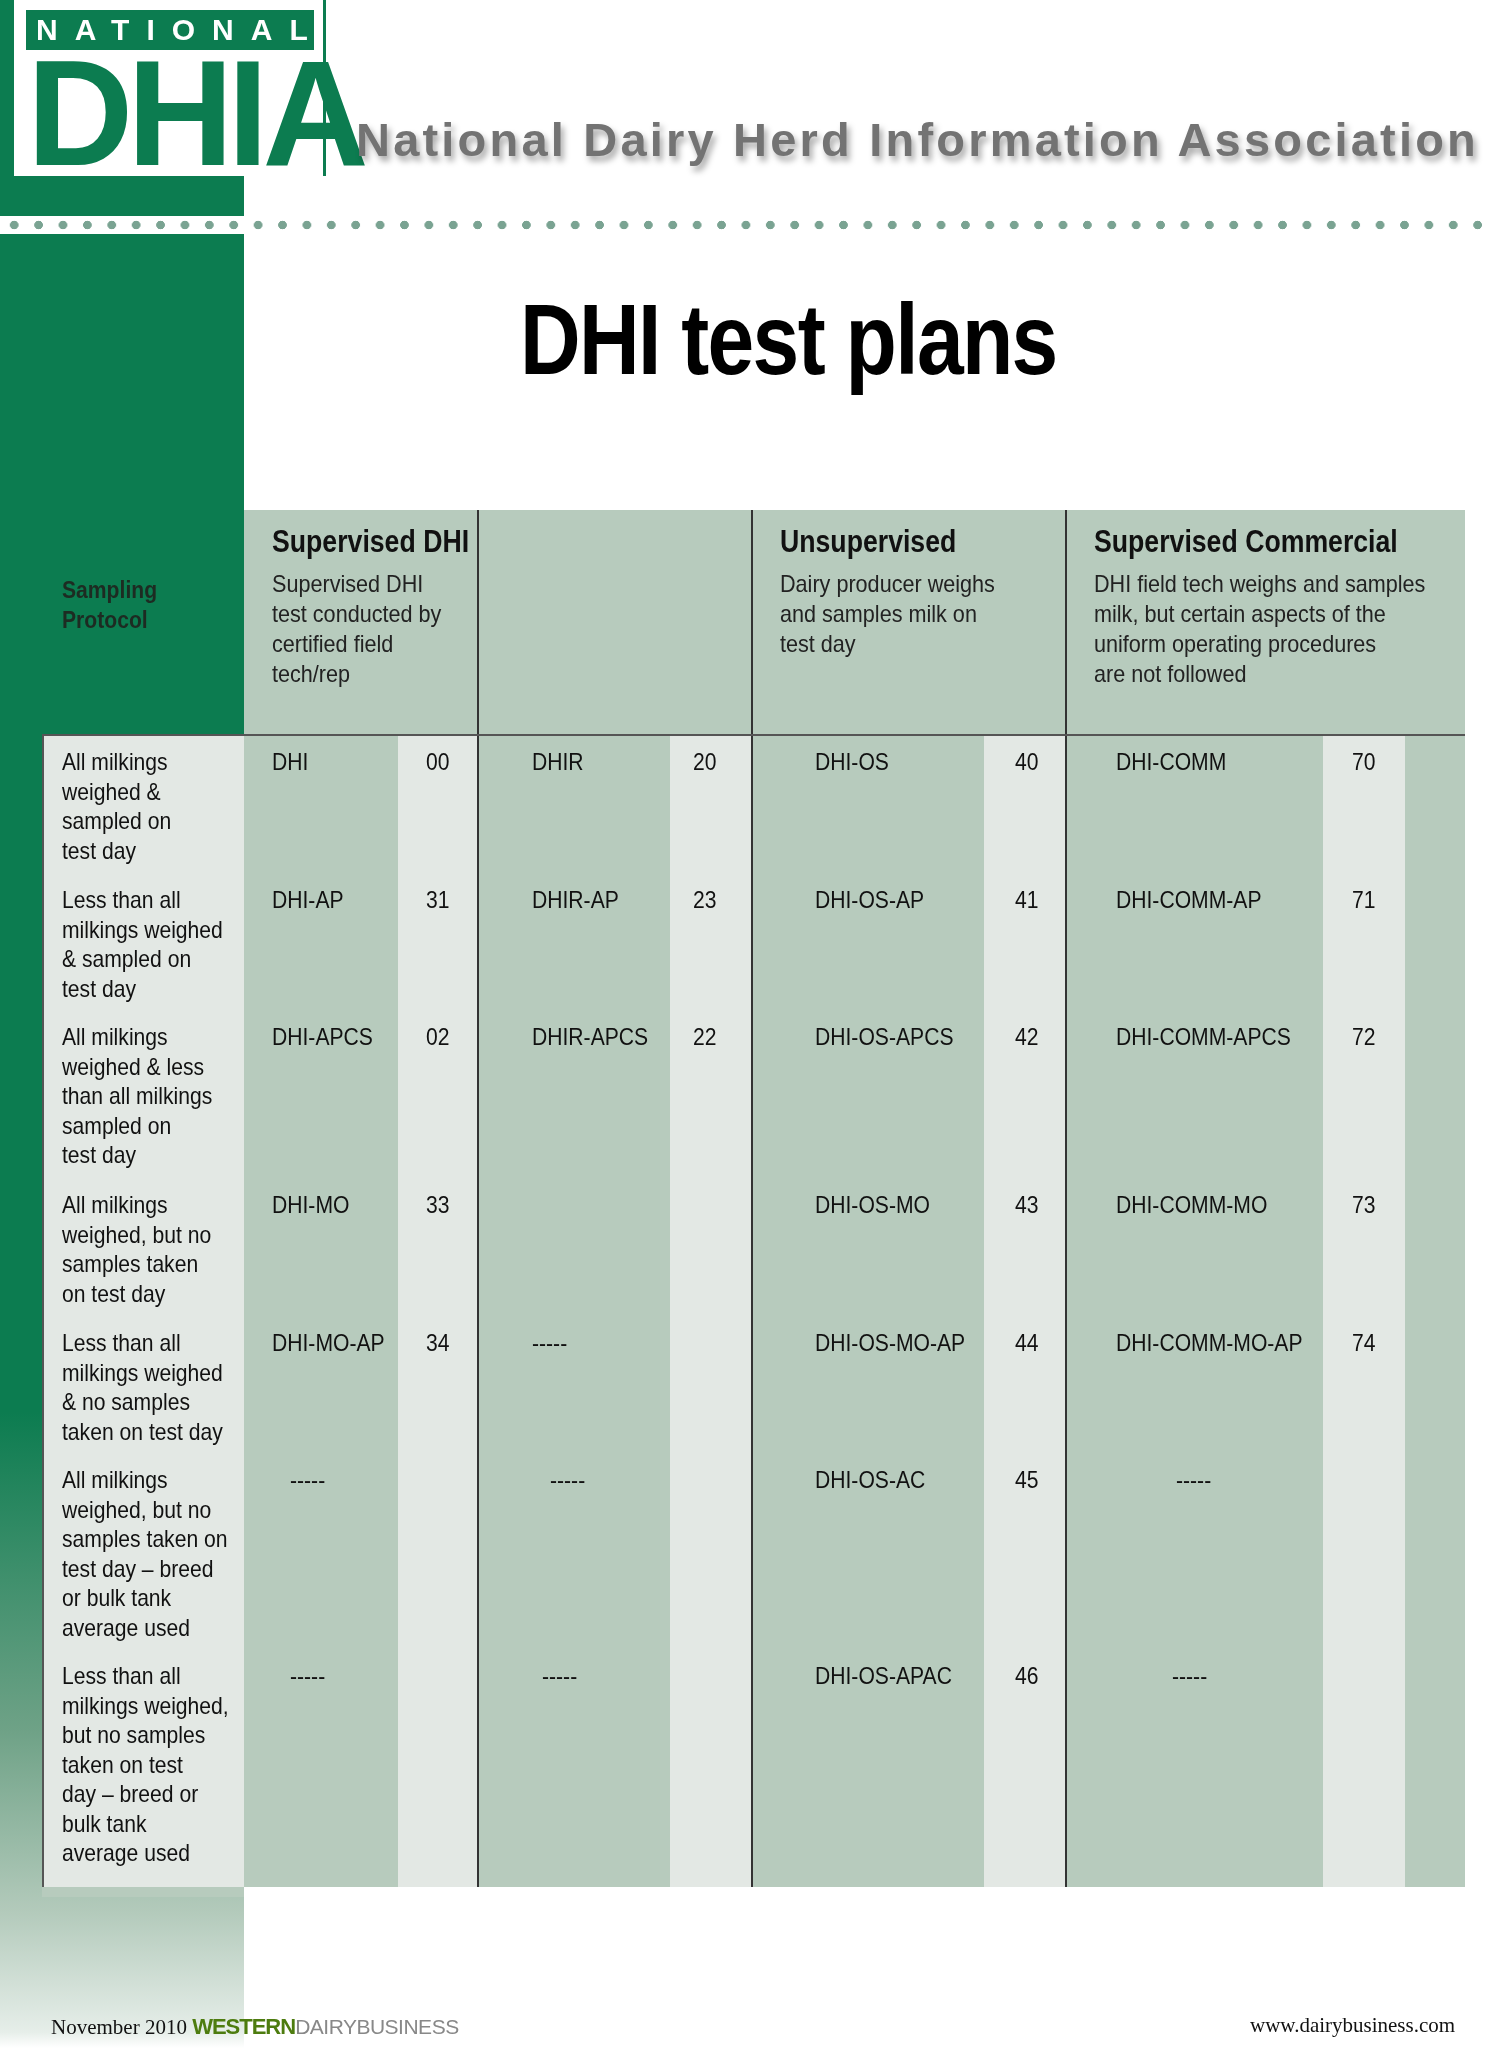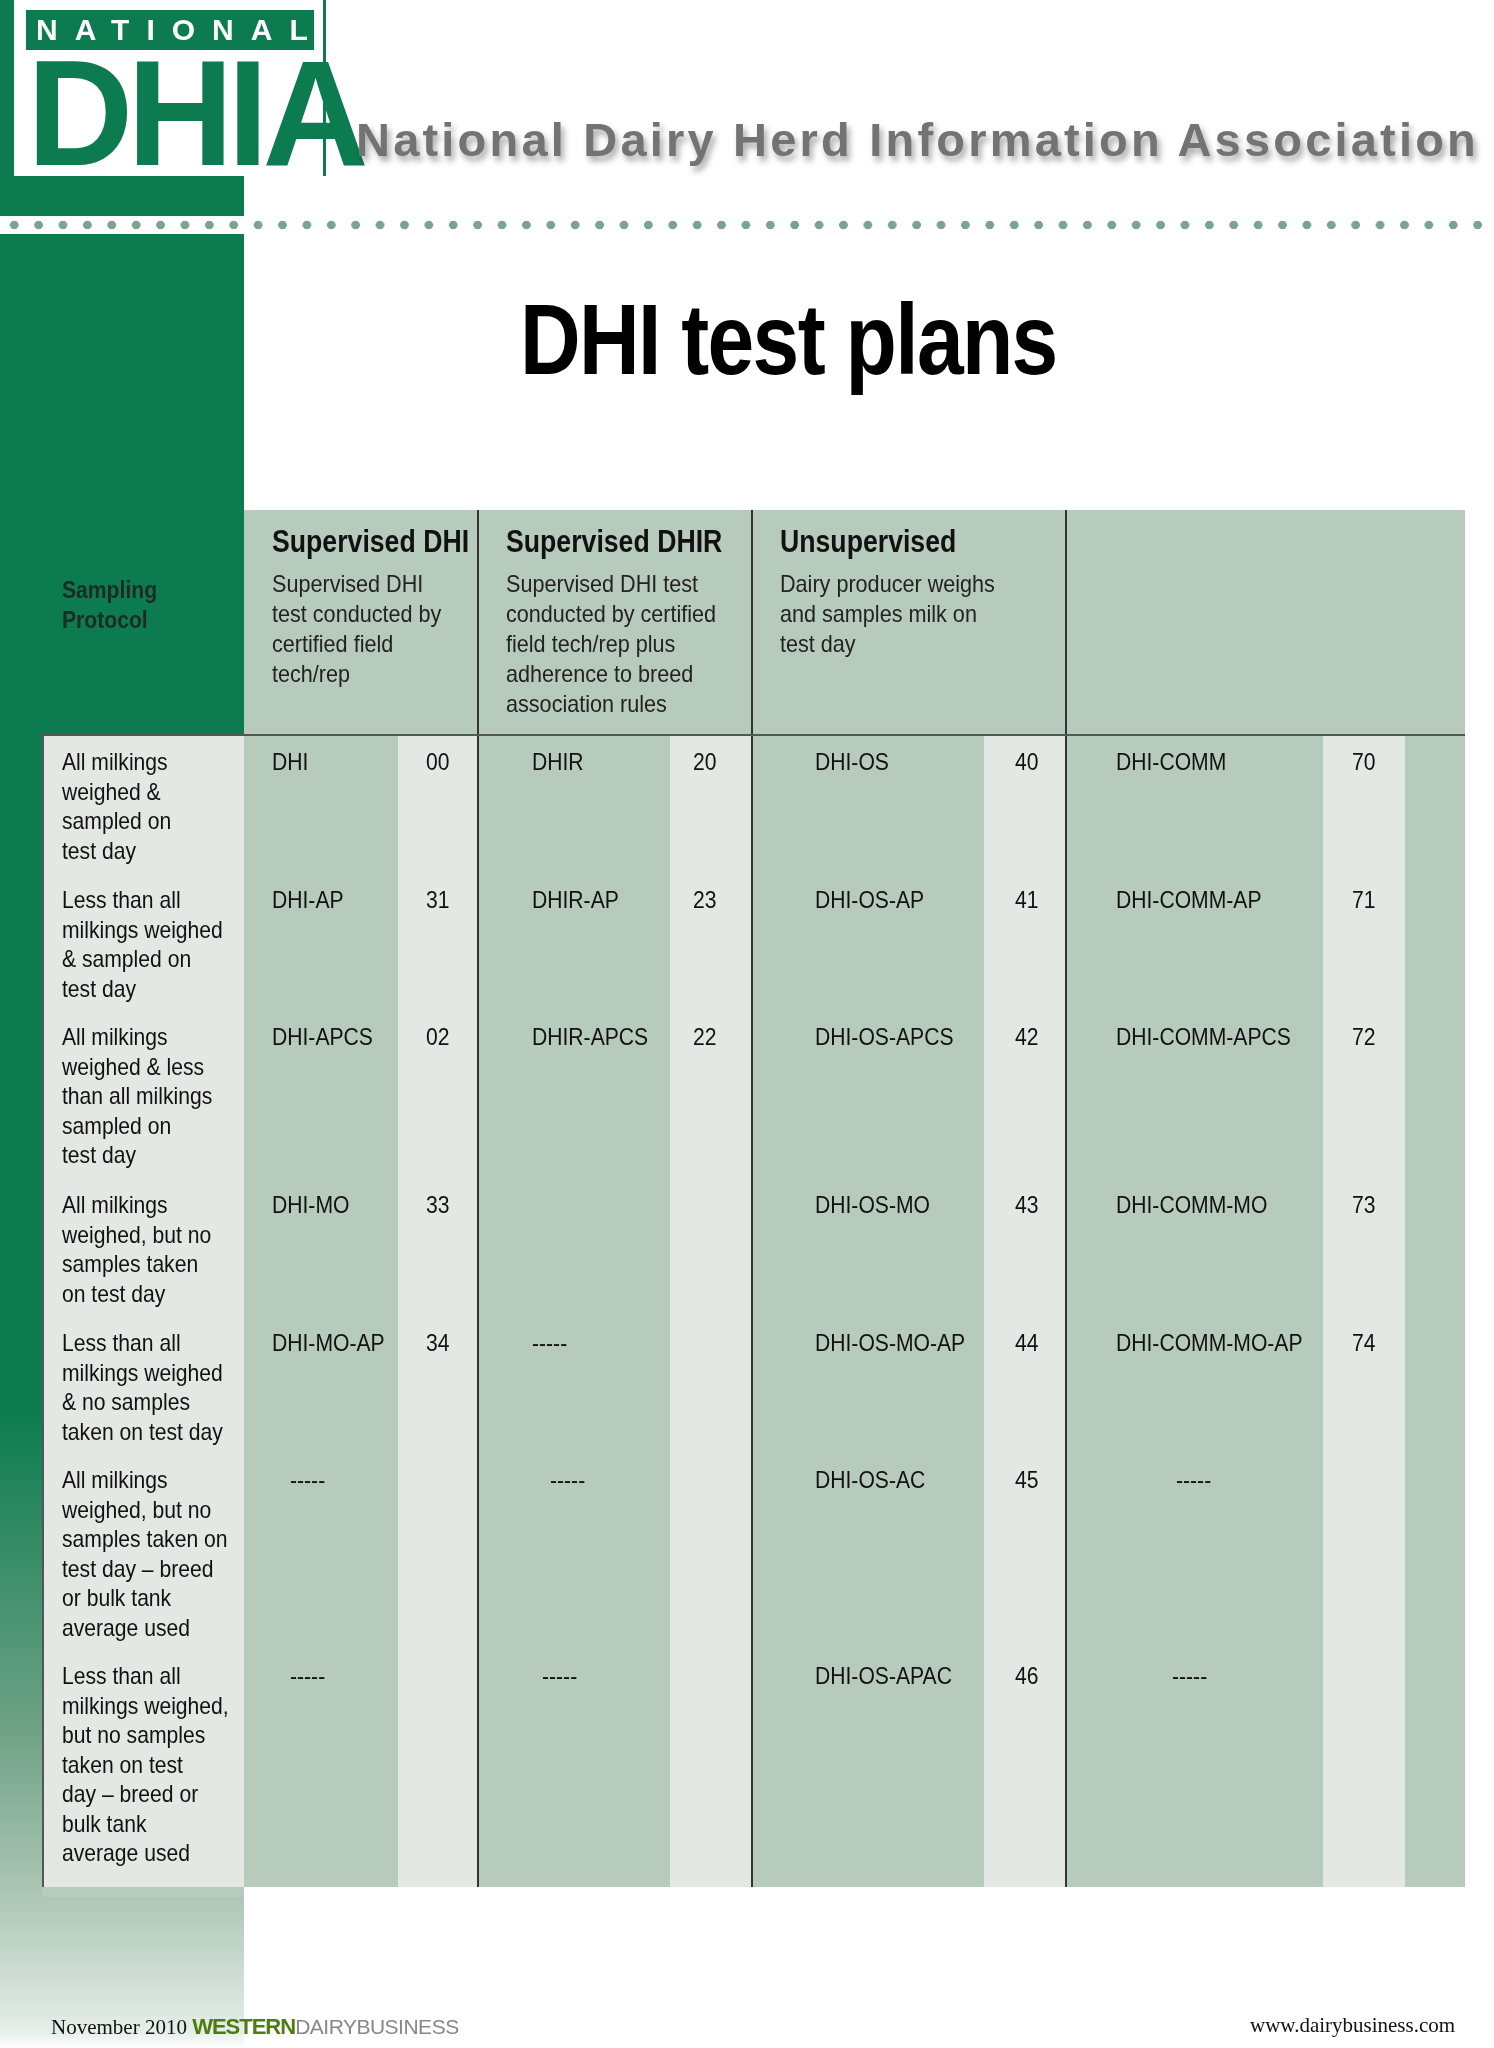--- a/index.html
+++ b/index.html
@@ -69,33 +69,32 @@
 
 <div id="table">
   <div id="table-header" class="abs">
     <div class="hdr" style="left:0;width:234px;">
       <div class="hdr-title">Supervised DHI</div>
       <div class="hdr-desc">Supervised DHI
 test conducted by
 certified field
 tech/rep</div>
     </div>
-    <div class="hdr" style="left:234px;width:274px;">
-      <div class="hdr-title">Supervised DHIR</div>
-      <div class="hdr-desc">Supervised DHI test
-conducted by certified
-field tech/rep plus
-adherence to breed
-association rules</div>
-    </div>
     <div class="hdr" style="left:508px;width:314px;">
       <div class="hdr-title">Unsupervised</div>
       <div class="hdr-desc">Dairy producer weighs
 and samples milk on
 test day</div>
+    </div>
+    <div class="hdr" style="left:822px;width:399px;">
+      <div class="hdr-title">Supervised Commercial</div>
+      <div class="hdr-desc">DHI field tech weighs and samples
+milk, but certain aspects of the
+uniform operating procedures
+are not followed</div>
     </div>
   </div>
   <div id="sampling-label" class="abs" style="white-space:pre-line;">Sampling
 Protocol</div>
 
   <div id="label-col" class="abs"></div>
   <div id="label-col-tail" class="abs"></div>
   <div class="col-code" style="left:244px;width:154px;"></div>
   <div class="col-num" style="left:398px;width:80px;"></div>
   <div class="col-code" style="left:479px;width:191px;"></div>

